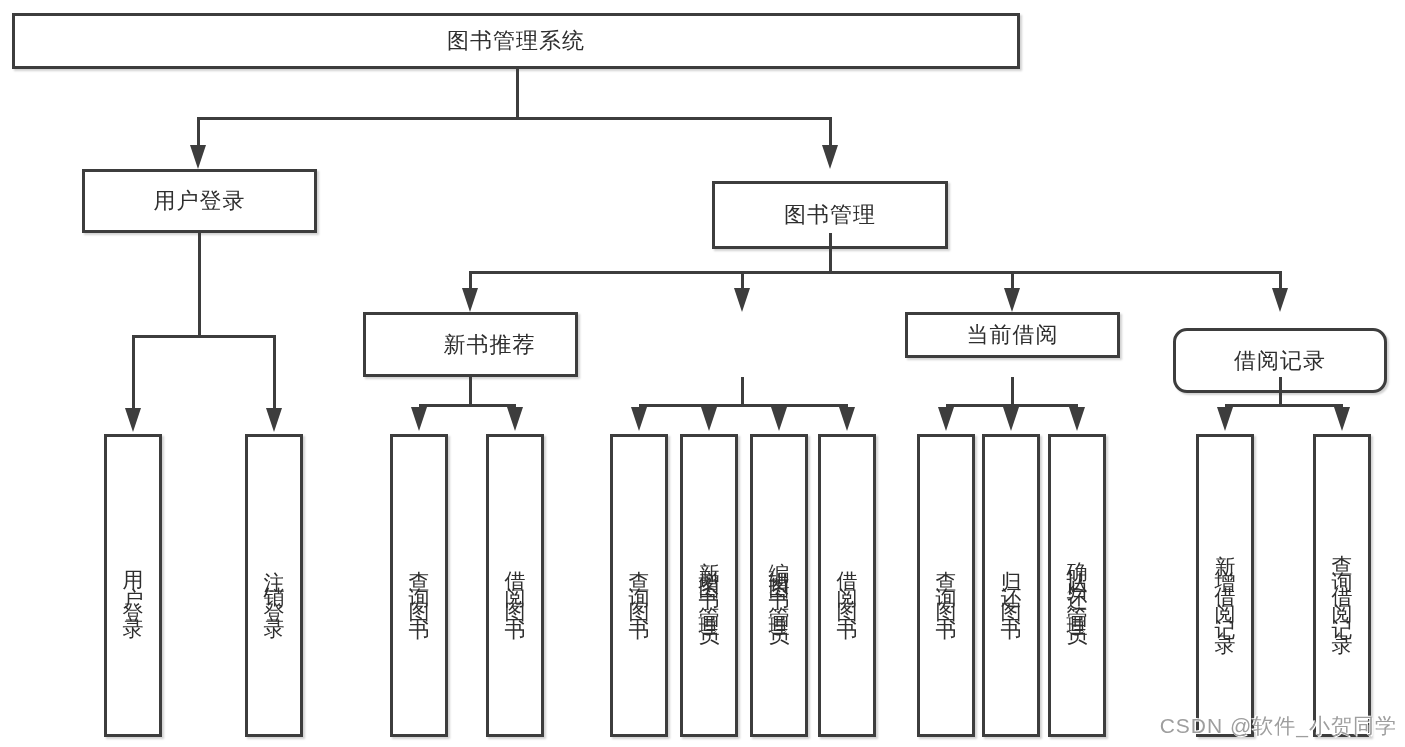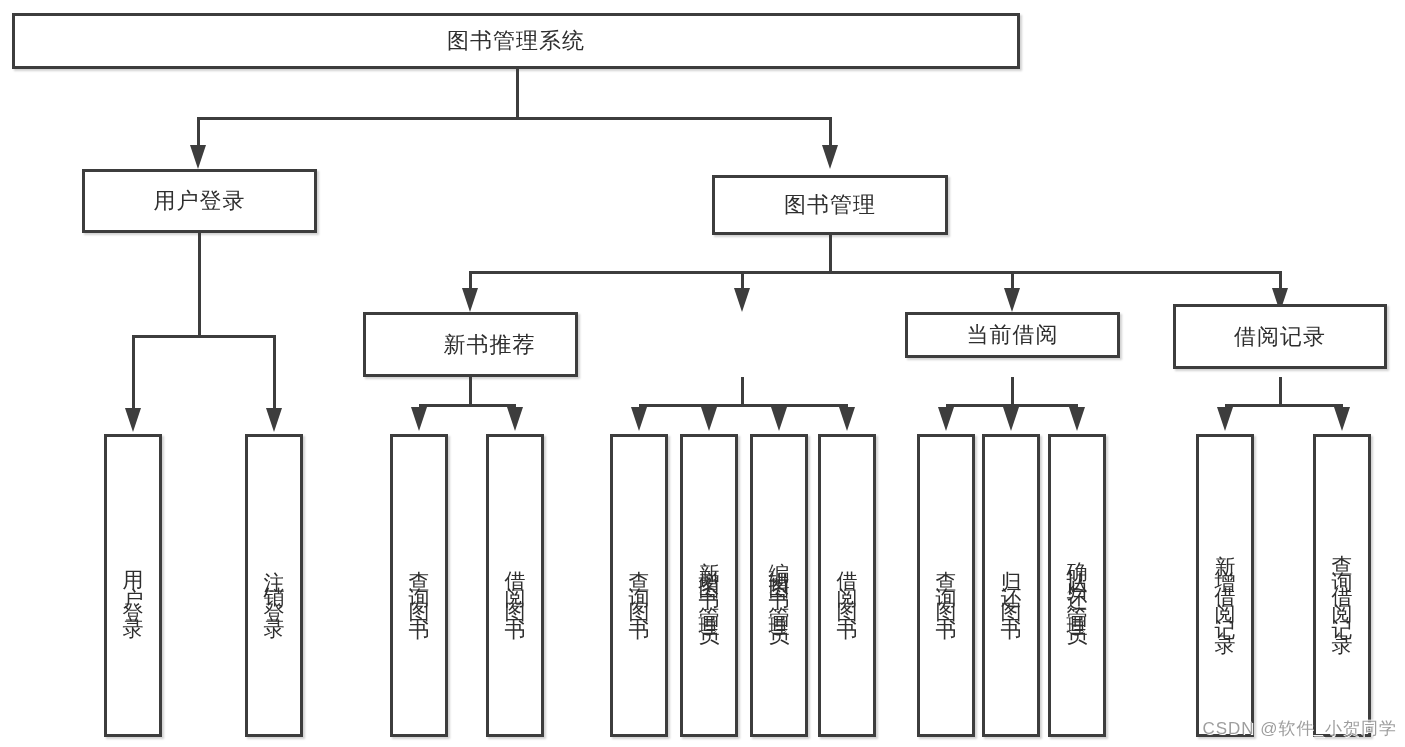--- a/index.html
+++ b/index.html
@@ -49,21 +49,21 @@
   .v{position:absolute;width:3px;background:var(--line);}
   .arr{
     position:absolute;width:0;height:0;
     border-left:8px solid transparent;
     border-right:8px solid transparent;
     border-top:24px solid var(--line);
   }
   .watermark{
     position:absolute;
     right:8px;bottom:7px;
-    font-size:17px;
+    font-size:21px;
     color:var(--wm);
     text-shadow:1px 1px 0 #ffffff,-1px -1px 0 #ffffff;
     letter-spacing:1px;
   }
 </style>
 </head>
 <body>
 
 <div class="canvas">
 
@@ -74,21 +74,21 @@
   <div class="v" style="left:516px;top:69px;height:49px;"></div>
   <div class="h" style="left:198px;top:117px;width:634px;"></div>
   <div class="v" style="left:197px;top:117px;height:30px;"></div>
   <div class="arr" style="left:190px;top:145px;"></div>
   <div class="v" style="left:829px;top:117px;height:30px;"></div>
   <div class="arr" style="left:822px;top:145px;"></div>
 
   <div class="box" style="left:82px;top:169px;width:235px;height:64px;">
     <span>用户登录</span>
   </div>
-  <div class="box" style="left:712px;top:175px;width:236px;height:60px;">
+  <div class="box" style="left:712px;top:181px;width:236px;height:68px;">
     <span>图书管理</span>
   </div>
 
   <div class="v" style="left:198px;top:233px;height:103px;"></div>
   <div class="h" style="left:133px;top:335px;width:141px;"></div>
   <div class="v" style="left:132px;top:335px;height:74px;"></div>
   <div class="arr" style="left:125px;top:408px;"></div>
   <div class="v" style="left:273px;top:335px;height:74px;"></div>
   <div class="arr" style="left:266px;top:408px;"></div>
 
@@ -102,21 +102,21 @@
   <div class="arr" style="left:1004px;top:288px;"></div>
   <div class="v" style="left:1279px;top:271px;height:18px;"></div>
   <div class="arr" style="left:1272px;top:288px;"></div>
 
   <div class="box" style="left:363px;top:312px;width:215px;height:65px;padding-left:38px;">
     <span>新书推荐</span>
   </div>
   <div class="box" style="left:905px;top:312px;width:215px;height:46px;">
     <span>当前借阅</span>
   </div>
-  <div class="box" style="left:1173px;top:304px;width:214px;height:65px;">
+  <div class="box" style="left:1173px;top:328px;width:214px;height:65px;border-radius:14px;">
     <span>借阅记录</span>
   </div>
 
   <div class="v" style="left:469px;top:377px;height:28px;"></div>
   <div class="h" style="left:419px;top:404px;width:97px;"></div>
   <div class="arr" style="left:411px;top:407px;"></div>
   <div class="arr" style="left:507px;top:407px;"></div>
 
   <div class="v" style="left:741px;top:377px;height:28px;"></div>
   <div class="h" style="left:639px;top:404px;width:209px;"></div>

